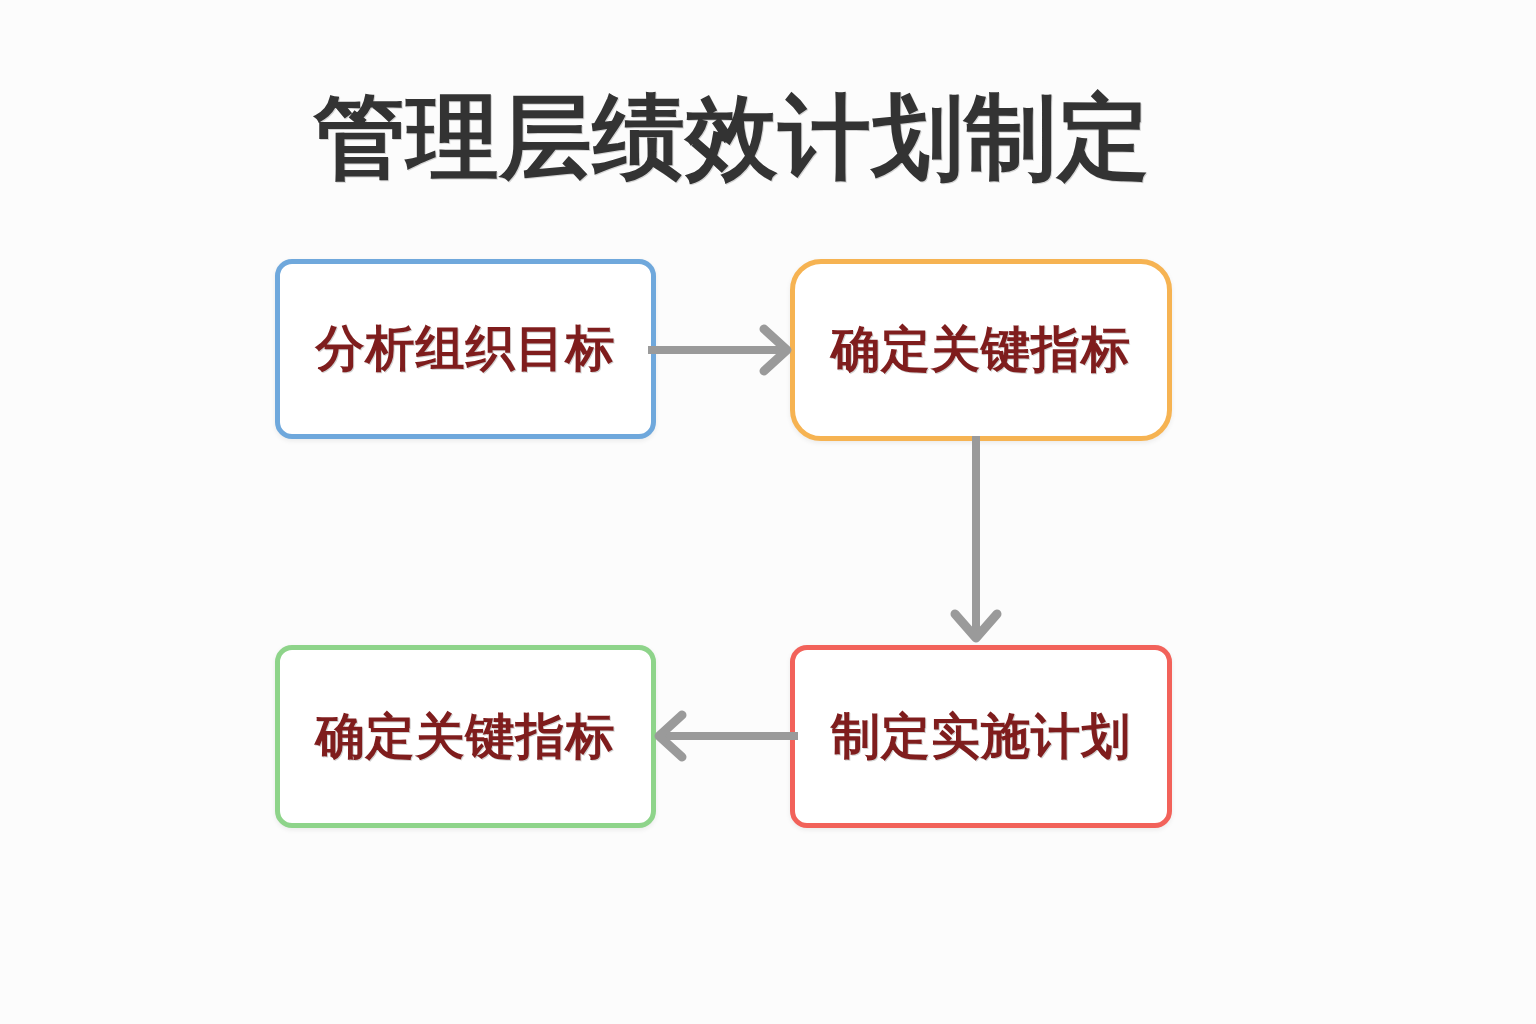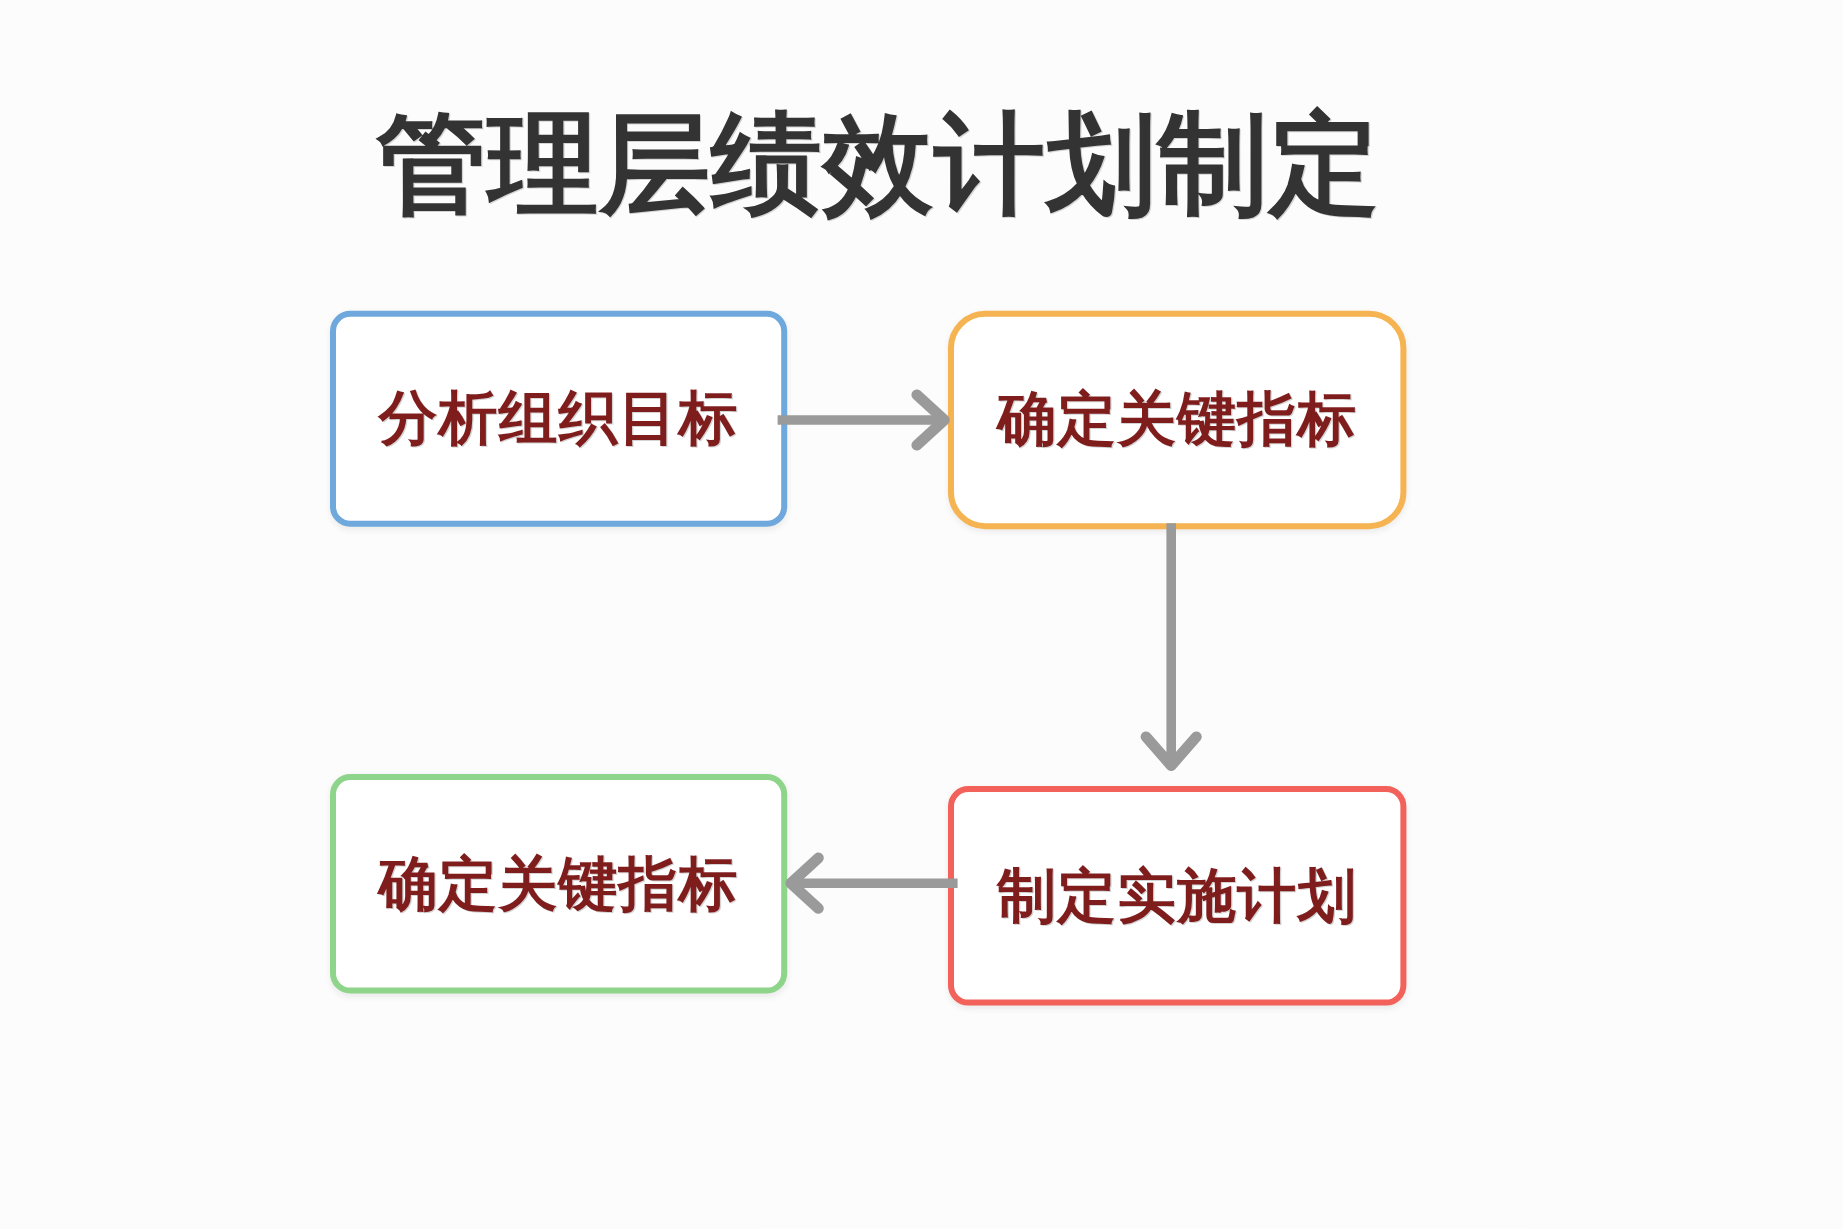--- a/index.html
+++ b/index.html
@@ -50,21 +50,21 @@
     font-size: 49px;
     font-weight: 600;
     color: #7f1d1d;
     white-space: nowrap;
     letter-spacing: 1px;
     text-shadow: 1px 1px 0 rgba(130,130,130,0.35);
   }
 
   #node-analyze  { left: 275px; top: 259px; width: 381px; height: 180px; border-color: #6fa8dc; }
   #node-kpi      { left: 790px; top: 259px; width: 382px; height: 182px; border-color: #f6b352; border-radius: 31px; }
-  #node-plan     { left: 790px; top: 645px; width: 382px; height: 183px; border-color: #f2625a; margin-top: 10px; }
+  #node-plan     { left: 790px; top: 645px; width: 382px; height: 183px; border-color: #f2625a; }
   #node-target   { left: 275px; top: 645px; width: 381px; height: 183px; border-color: #8ed48a; }
 
   
   .connector {
     position: absolute;
     overflow: visible;
   }
   #conn-analyze-kpi { left: 648px; top: 322px; width: 150px; height: 56px; }
   #conn-kpi-plan    { left: 948px; top: 436px; width: 56px; height: 212px; }
   #conn-plan-target { left: 648px; top: 708px; width: 150px; height: 56px; }

